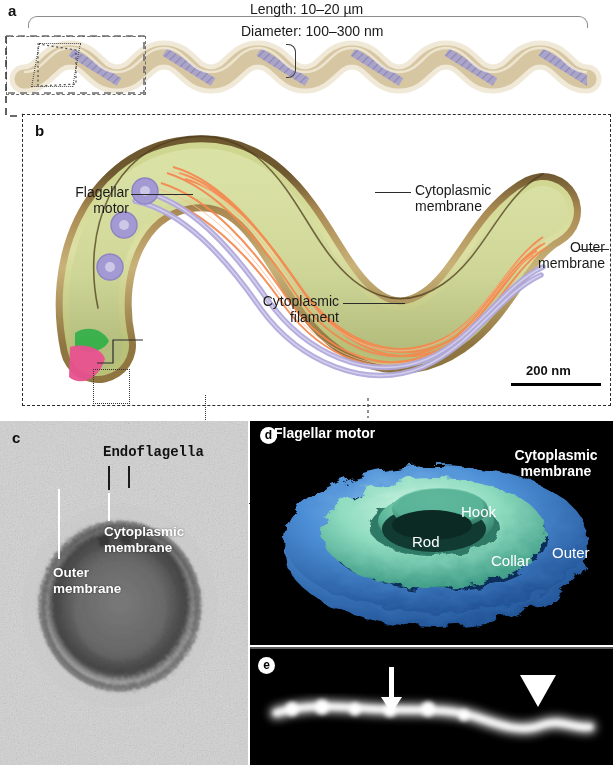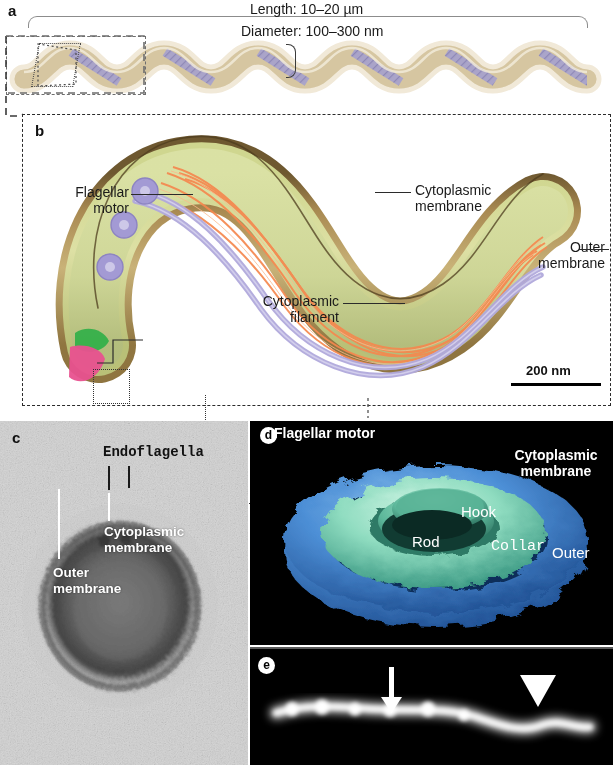--- a/index.html
+++ b/index.html
@@ -519,21 +519,21 @@
       <ellipse cx="190" cy="86" rx="44" ry="18" fill="#59b296" opacity=".9"></ellipse>
       <ellipse cx="182" cy="104" rx="40" ry="15" fill="#0b2a24"></ellipse>
     </svg>
 
     <span class="badge-letter" style="left:10px; top:6px;">d</span>
 
     <div class="d-wlabel-b" style="left:252px; top:26px; text-align:center; width:108px;">Cytoplasmic
 membrane</div>
     <div class="d-wlabel" style="left:183px; top:82px;margin-left:28px;">Hook</div>
     <div class="d-wlabel" style="left:162px; top:112px;">Rod</div>
-    <div class="d-wlabel" style="left:241px; top:117px;font-family:Liberation Mono, monospace;">Collar</div>
+    <div class="d-wlabel" style="left:241px; top:131px;">Collar</div>
     <div class="d-wlabel" style="left:302px; top:123px;">Outer</div>
   </div>
 
   <div id="d-title">Flagellar motor</div>
 
   <div id="panel-e">
     <svg width="363" height="118" style="position:absolute;left:0;top:0;">
       <defs>
         <filter id="glowE" x="-20%" y="-60%" width="140%" height="240%">
           <feGaussianBlur stdDeviation="4.2"></feGaussianBlur>

